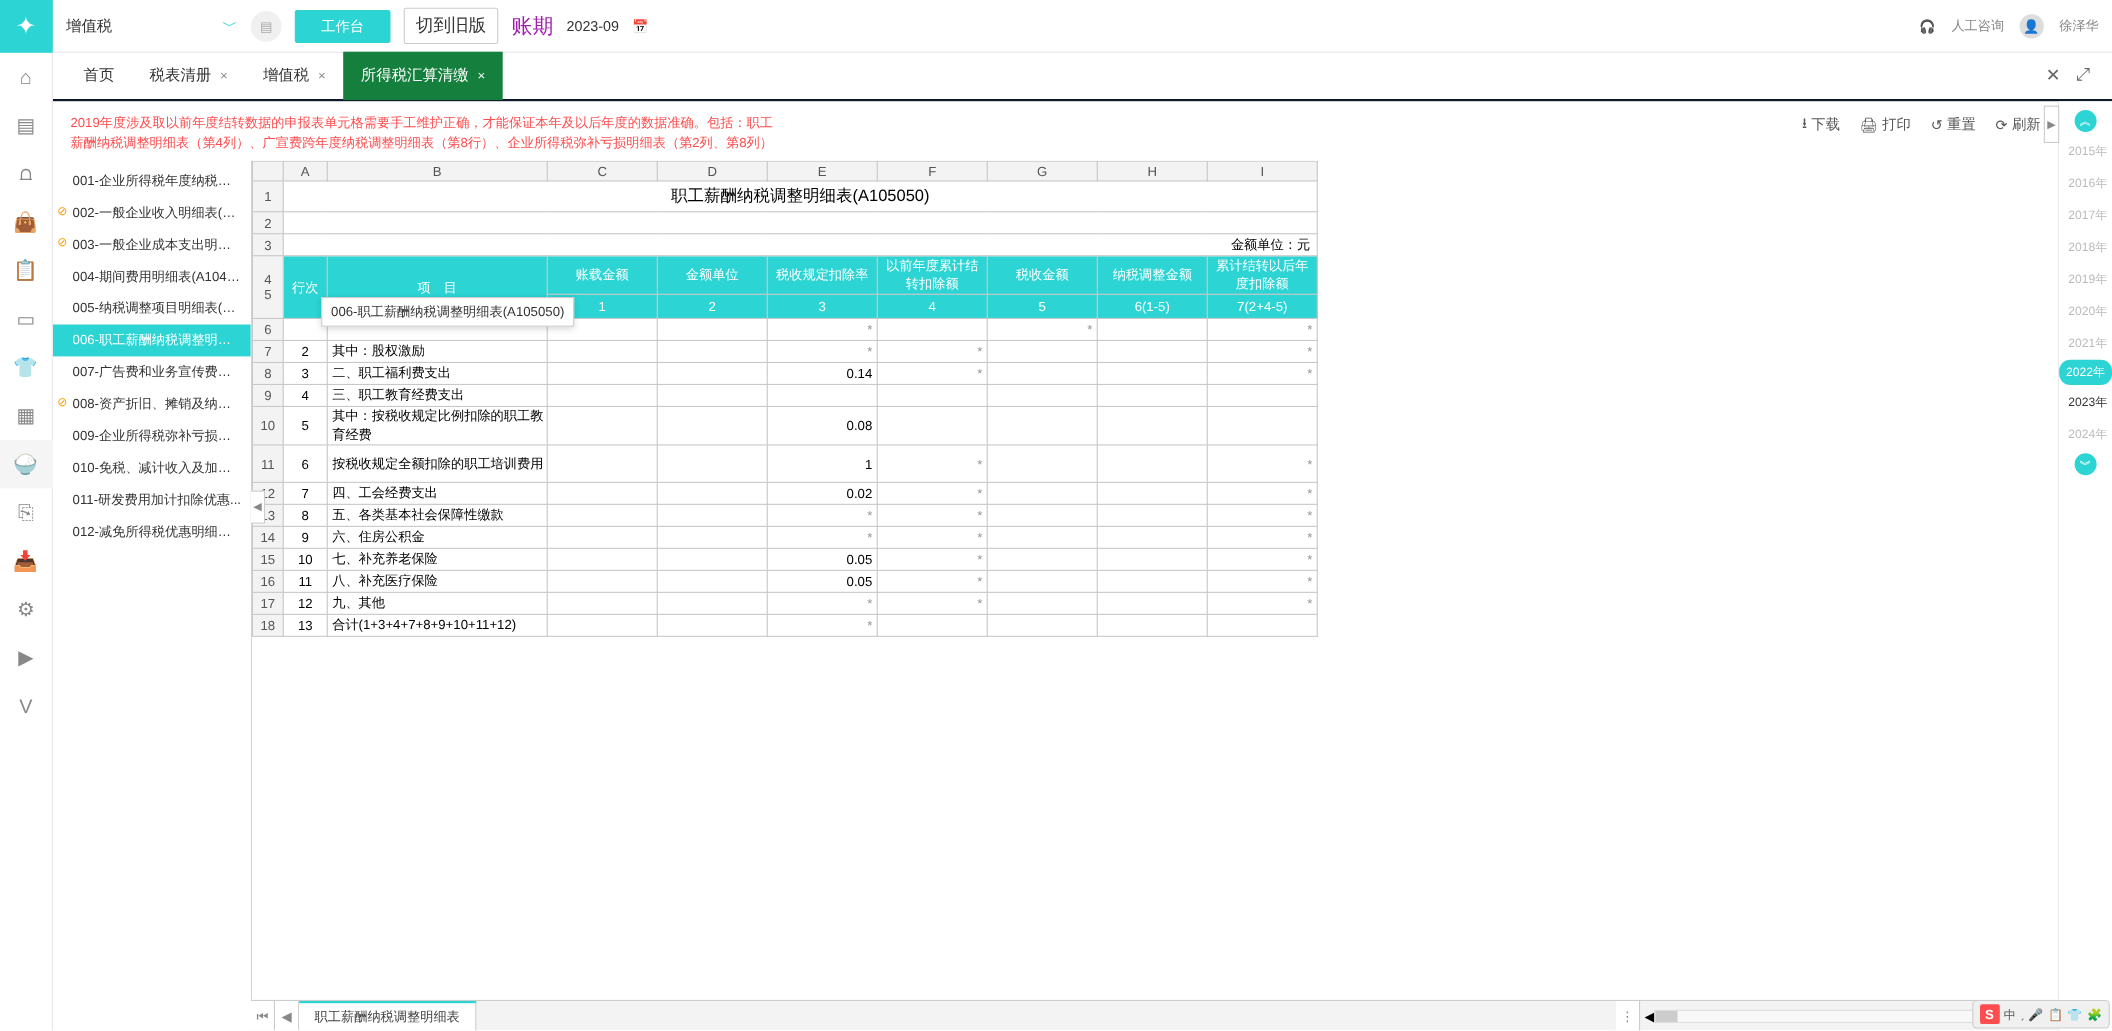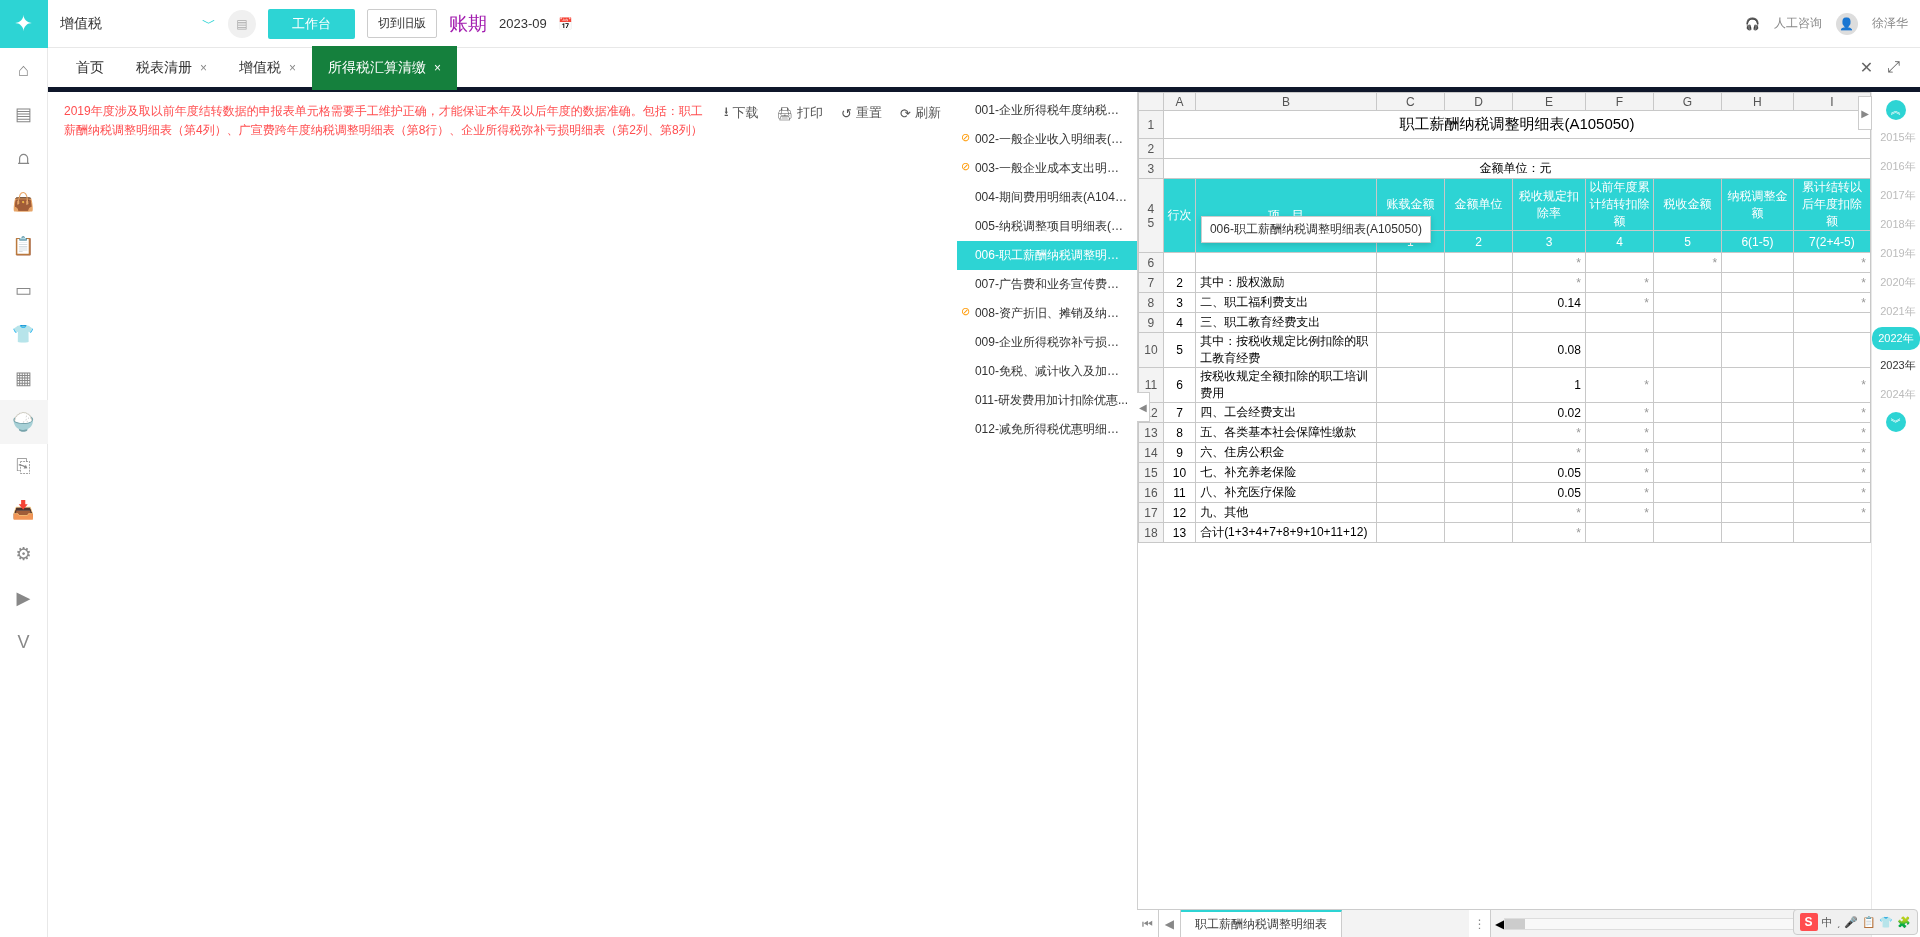--- a/index.html
+++ b/index.html
@@ -13,38 +13,38 @@
 .vnav .logo{width:48px;height:48px;background:#2dd4d4;display:flex;align-items:center;justify-content:center;color:#fff;font-size:22px}
 .vnav .vitem{width:48px;height:44px;display:flex;align-items:center;justify-content:center;color:#888;font-size:18px;cursor:pointer}
 .vnav .vitem.active{color:#2dd4d4;background:#f5f5f5}
 
 .main{flex:1;display:flex;flex-direction:column;overflow:hidden}
 .topbar{height:48px;border-bottom:1px solid #e8e8e8;display:flex;align-items:center;padding:0 12px;gap:12px}
 .topbar .sel{display:flex;align-items:center;gap:100px;color:#333;font-size:14px;cursor:pointer}
 .topbar .chev{color:#2dd4d4;font-size:14px}
 .topbar .circle{width:28px;height:28px;border-radius:50%;background:#f0f0f0;display:flex;align-items:center;justify-content:center;color:#aaa}
 .topbar .btn-primary{background:#2dd4d4;color:#fff;border:none;padding:6px 24px;border-radius:2px;cursor:pointer;font-size:13px}
-.topbar .btn-plain{background:#fff;border:1px solid #ccc;color:#333;padding:5px 10px;border-radius:2px;cursor:pointer;font-size:12px}
+.topbar .btn-plain{background:#fff;border:1px solid #ccc;color:#333;padding:5px 10px;border-radius:2px;cursor:pointer;font-size:16px}
 .topbar .lbl{color:#a21caf;font-size:19px}
 .topbar .period{color:#333;font-size:13px}
 .topbar .cal-icon{color:#2dd4d4}
 .topbar .spacer{flex:1}
 .topbar .right{display:flex;align-items:center;gap:14px;color:#888}
 .topbar .avatar{width:22px;height:22px;border-radius:50%;background:#ddd;display:flex;align-items:center;justify-content:center;color:#999}
 
-.tabsbar{height:44px;border-bottom:5px solid #0f172a;display:flex;align-items:center;padding:0 12px;gap:0}
+.tabsbar{height:44px;border-bottom:2px solid #0f172a;display:flex;align-items:center;padding:0 12px;gap:0}
 .tabsbar .tab{padding:0 16px;height:44px;display:flex;align-items:center;gap:8px;color:#333;cursor:pointer;font-size:14px}
 .tabsbar .tab .x{color:#888;font-size:12px}
 .tabsbar .tab.active{background:#15803d;color:#fff}
 .tabsbar .tab.active .x{color:#fff}
 .tabsbar .spacer{flex:1}
 .tabsbar .endicons{display:flex;gap:14px;color:#666;font-size:16px;padding-right:8px}
 
 .content{flex:1;display:flex;overflow:hidden;position:relative}
-.left-panel{flex:1;display:flex;flex-direction:row;overflow:hidden;border-right:1px solid #e8e8e8}
+.left-panel{flex:1;display:flex;flex-direction:column;overflow:hidden;border-right:1px solid #e8e8e8}
 
 .notice-row{display:flex;align-items:flex-start;padding:10px 16px 6px;gap:20px}
 .notice{color:#ff4d4f;font-size:12px;line-height:1.6;flex:1;max-width:640px}
 .actions{display:flex;gap:18px;margin-left:auto;color:#555;align-items:center}
 .actions .act{display:flex;align-items:center;gap:4px;cursor:pointer;font-size:13px}
 
 .workarea{flex:1;display:flex;overflow:hidden;position:relative}
 .form-list{width:180px;border-right:0;padding-top:4px;overflow-y:auto}
 .form-list .fitem{padding:6px 8px 6px 18px;font-size:12px;color:#333;cursor:pointer;white-space:nowrap;overflow:hidden;text-overflow:ellipsis;position:relative}
 .form-list .fitem .warn{color:#ff9800;position:absolute;left:4px;top:6px;font-size:11px}
@@ -52,21 +52,21 @@
 .tooltip{position:absolute;left:244px;top:124px;background:#fff;border:1px solid #ccc;box-shadow:0 2px 6px rgba(0,0,0,.15);padding:4px 8px;font-size:12px;color:#333;z-index:50;white-space:nowrap}
 
 .sheet-wrap{flex:1;display:flex;flex-direction:column;overflow:hidden;position:relative}
 .collapse-handle{position:absolute;left:-1px;top:300px;width:14px;height:30px;background:#fff;border:1px solid #ccc;display:flex;align-items:center;justify-content:center;color:#888;cursor:pointer;z-index:10;font-size:10px}
 .sheet{flex:1;overflow:auto;border-left:1px solid #d0d0d0}
 table.grid{border-collapse:collapse;table-layout:fixed}
 table.grid td,table.grid th{border:1px solid #c8c8c8;font-size:12px;height:20px;padding:0 3px;background:#fff}
 table.grid .rowhdr{background:#f3f3f3;text-align:center;color:#555;width:28px}
 table.grid .colhdr{background:#f3f3f3;text-align:center;color:#555;height:18px}
 table.grid .title-cell{text-align:center;font-size:15px;font-weight:normal;height:28px}
-table.grid .unit{text-align:center;padding-right:6px}
+table.grid .unit{text-align:right;padding-right:6px}
 table.grid .hcell{background:#2dd4d4;color:#fff;text-align:center;font-weight:normal;height:22px}
 table.grid .data{text-align:right;padding-right:4px}
 table.grid .center{text-align:center}
 table.grid .item{text-align:left;padding-left:4px}
 table.grid .star{color:#999}
 
 .sheet-footer{height:28px;border-top:1px solid #ccc;display:flex;align-items:center;background:#f3f3f3}
 .sheet-footer .navbtn{width:22px;height:100%;display:flex;align-items:center;justify-content:center;border-right:1px solid #ccc;color:#888;cursor:pointer;background:#fff}
 .sheet-footer .stab{padding:0 14px;height:100%;display:flex;align-items:center;border-right:1px solid #ccc;background:#fff;border-top:2px solid #2dd4d4;color:#404040;cursor:pointer}
 .sheet-footer .filler{flex:1}

